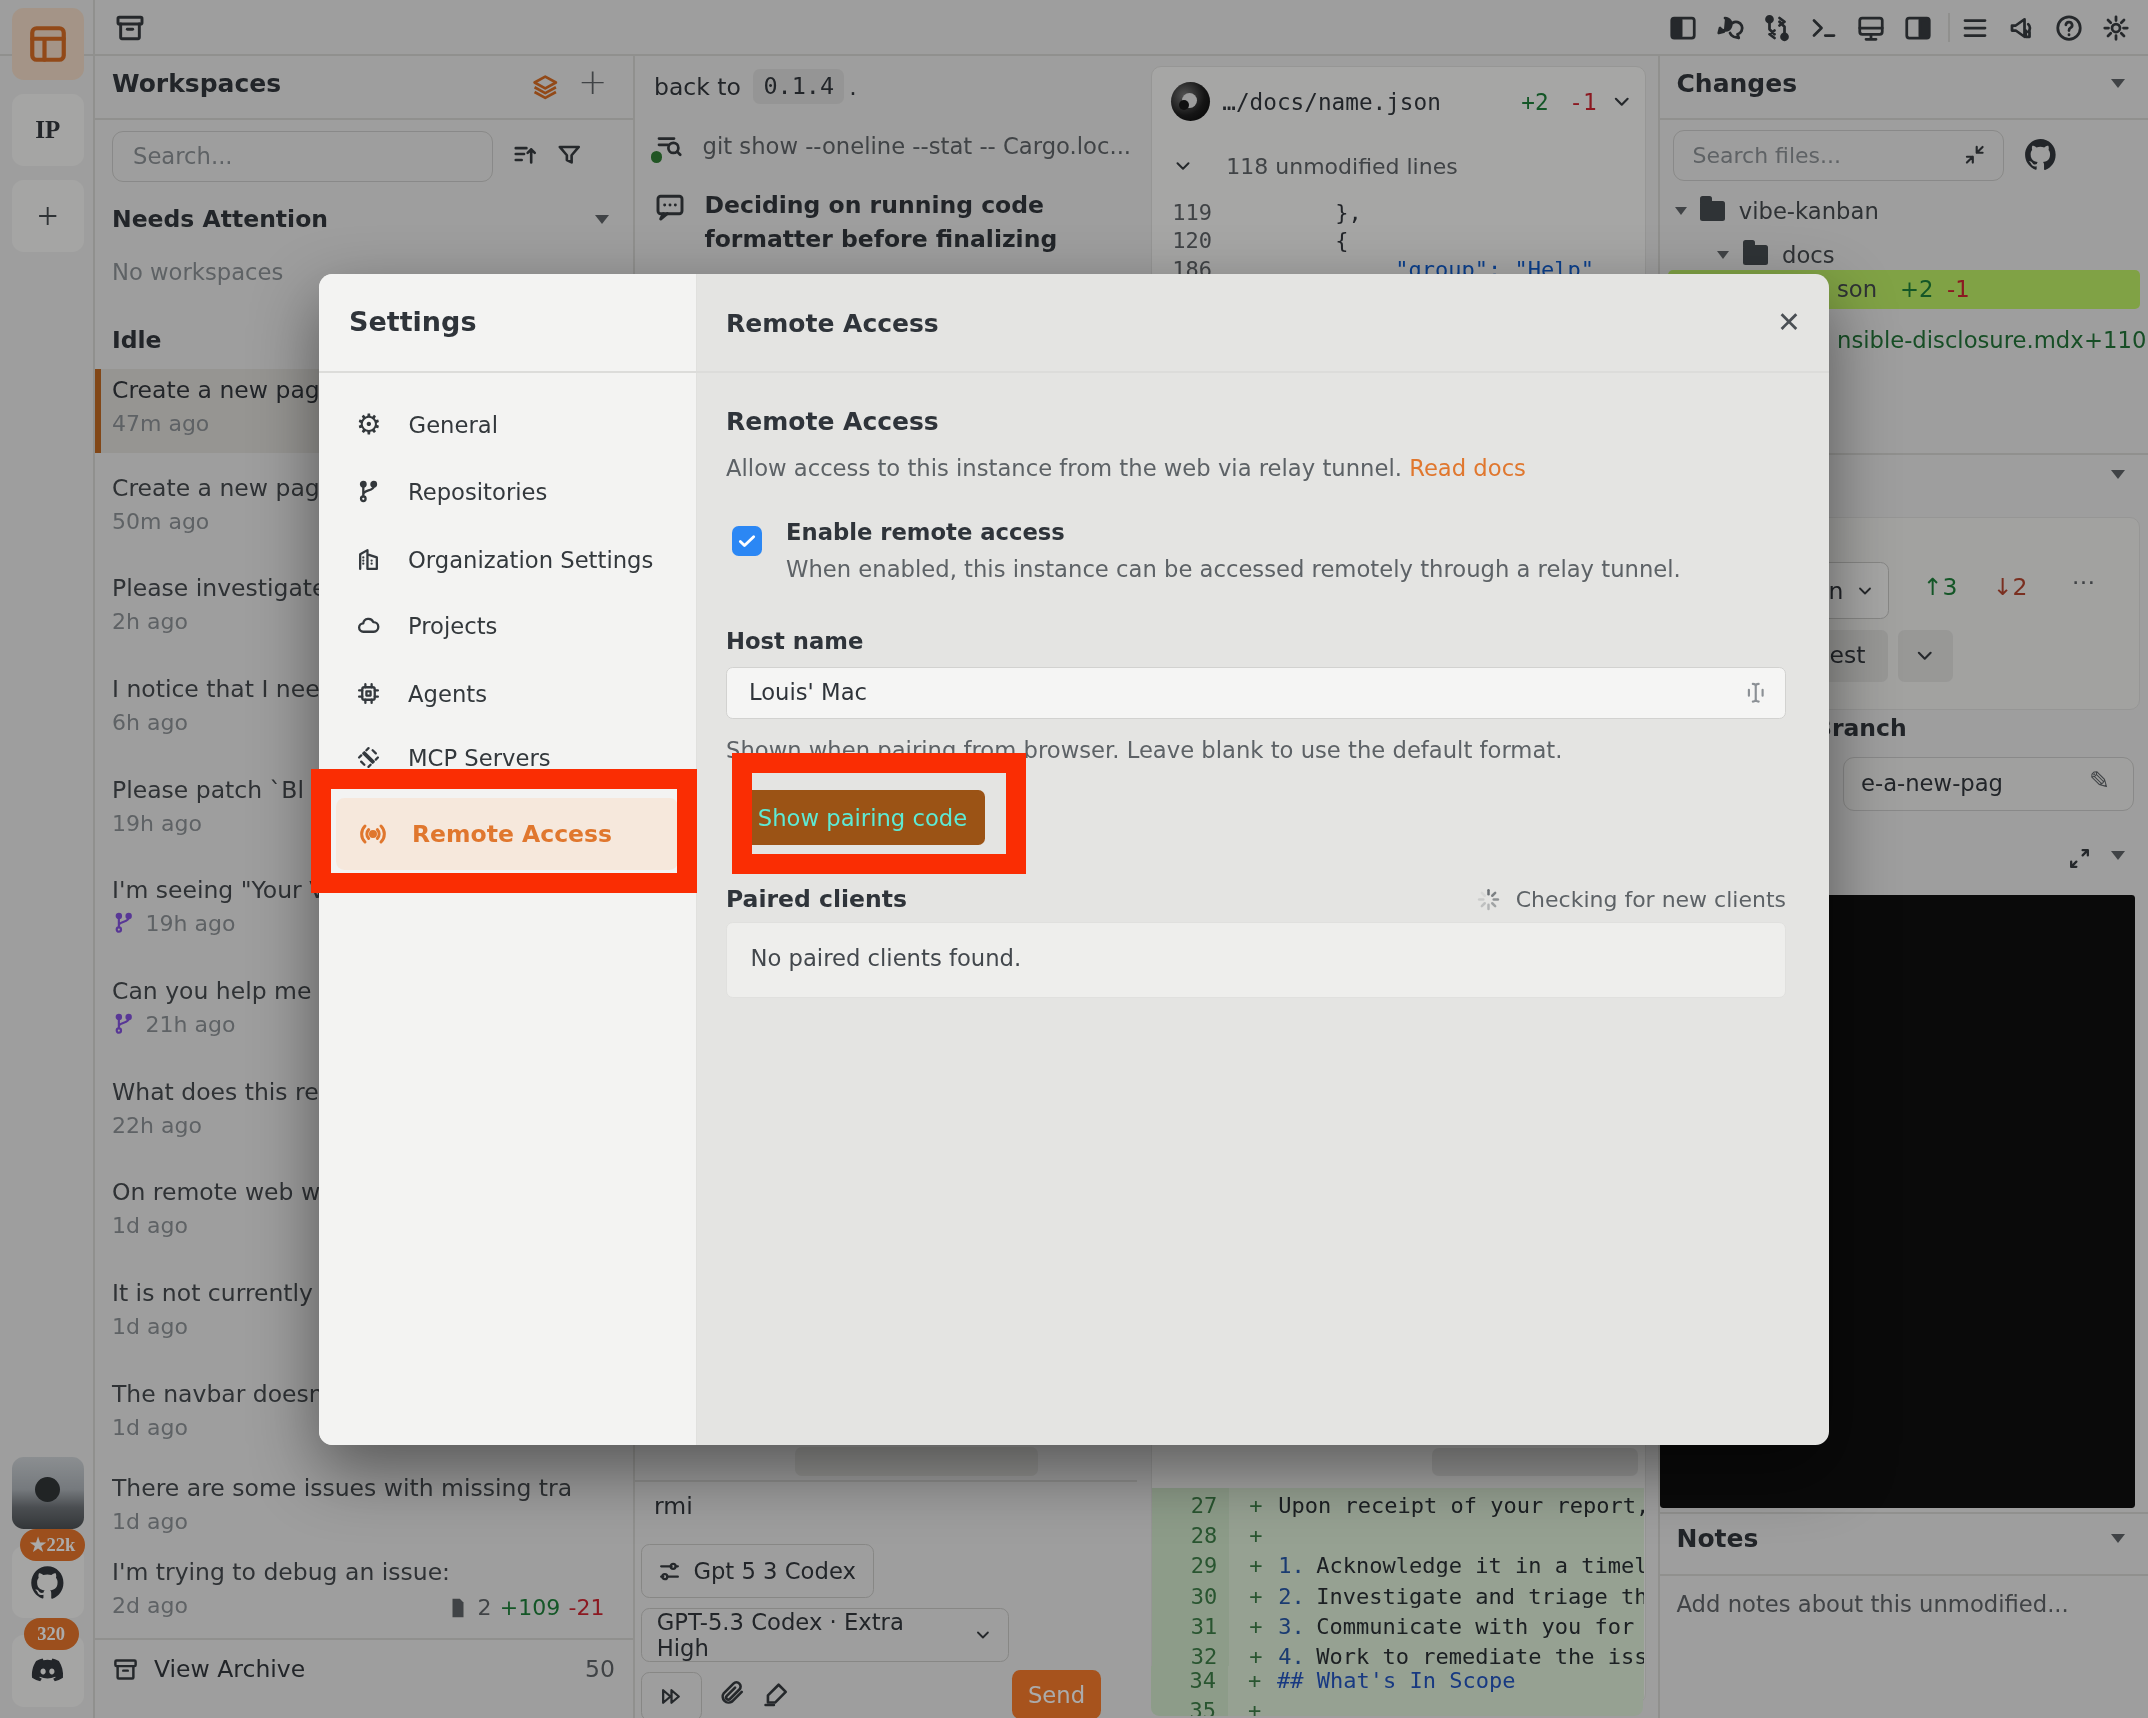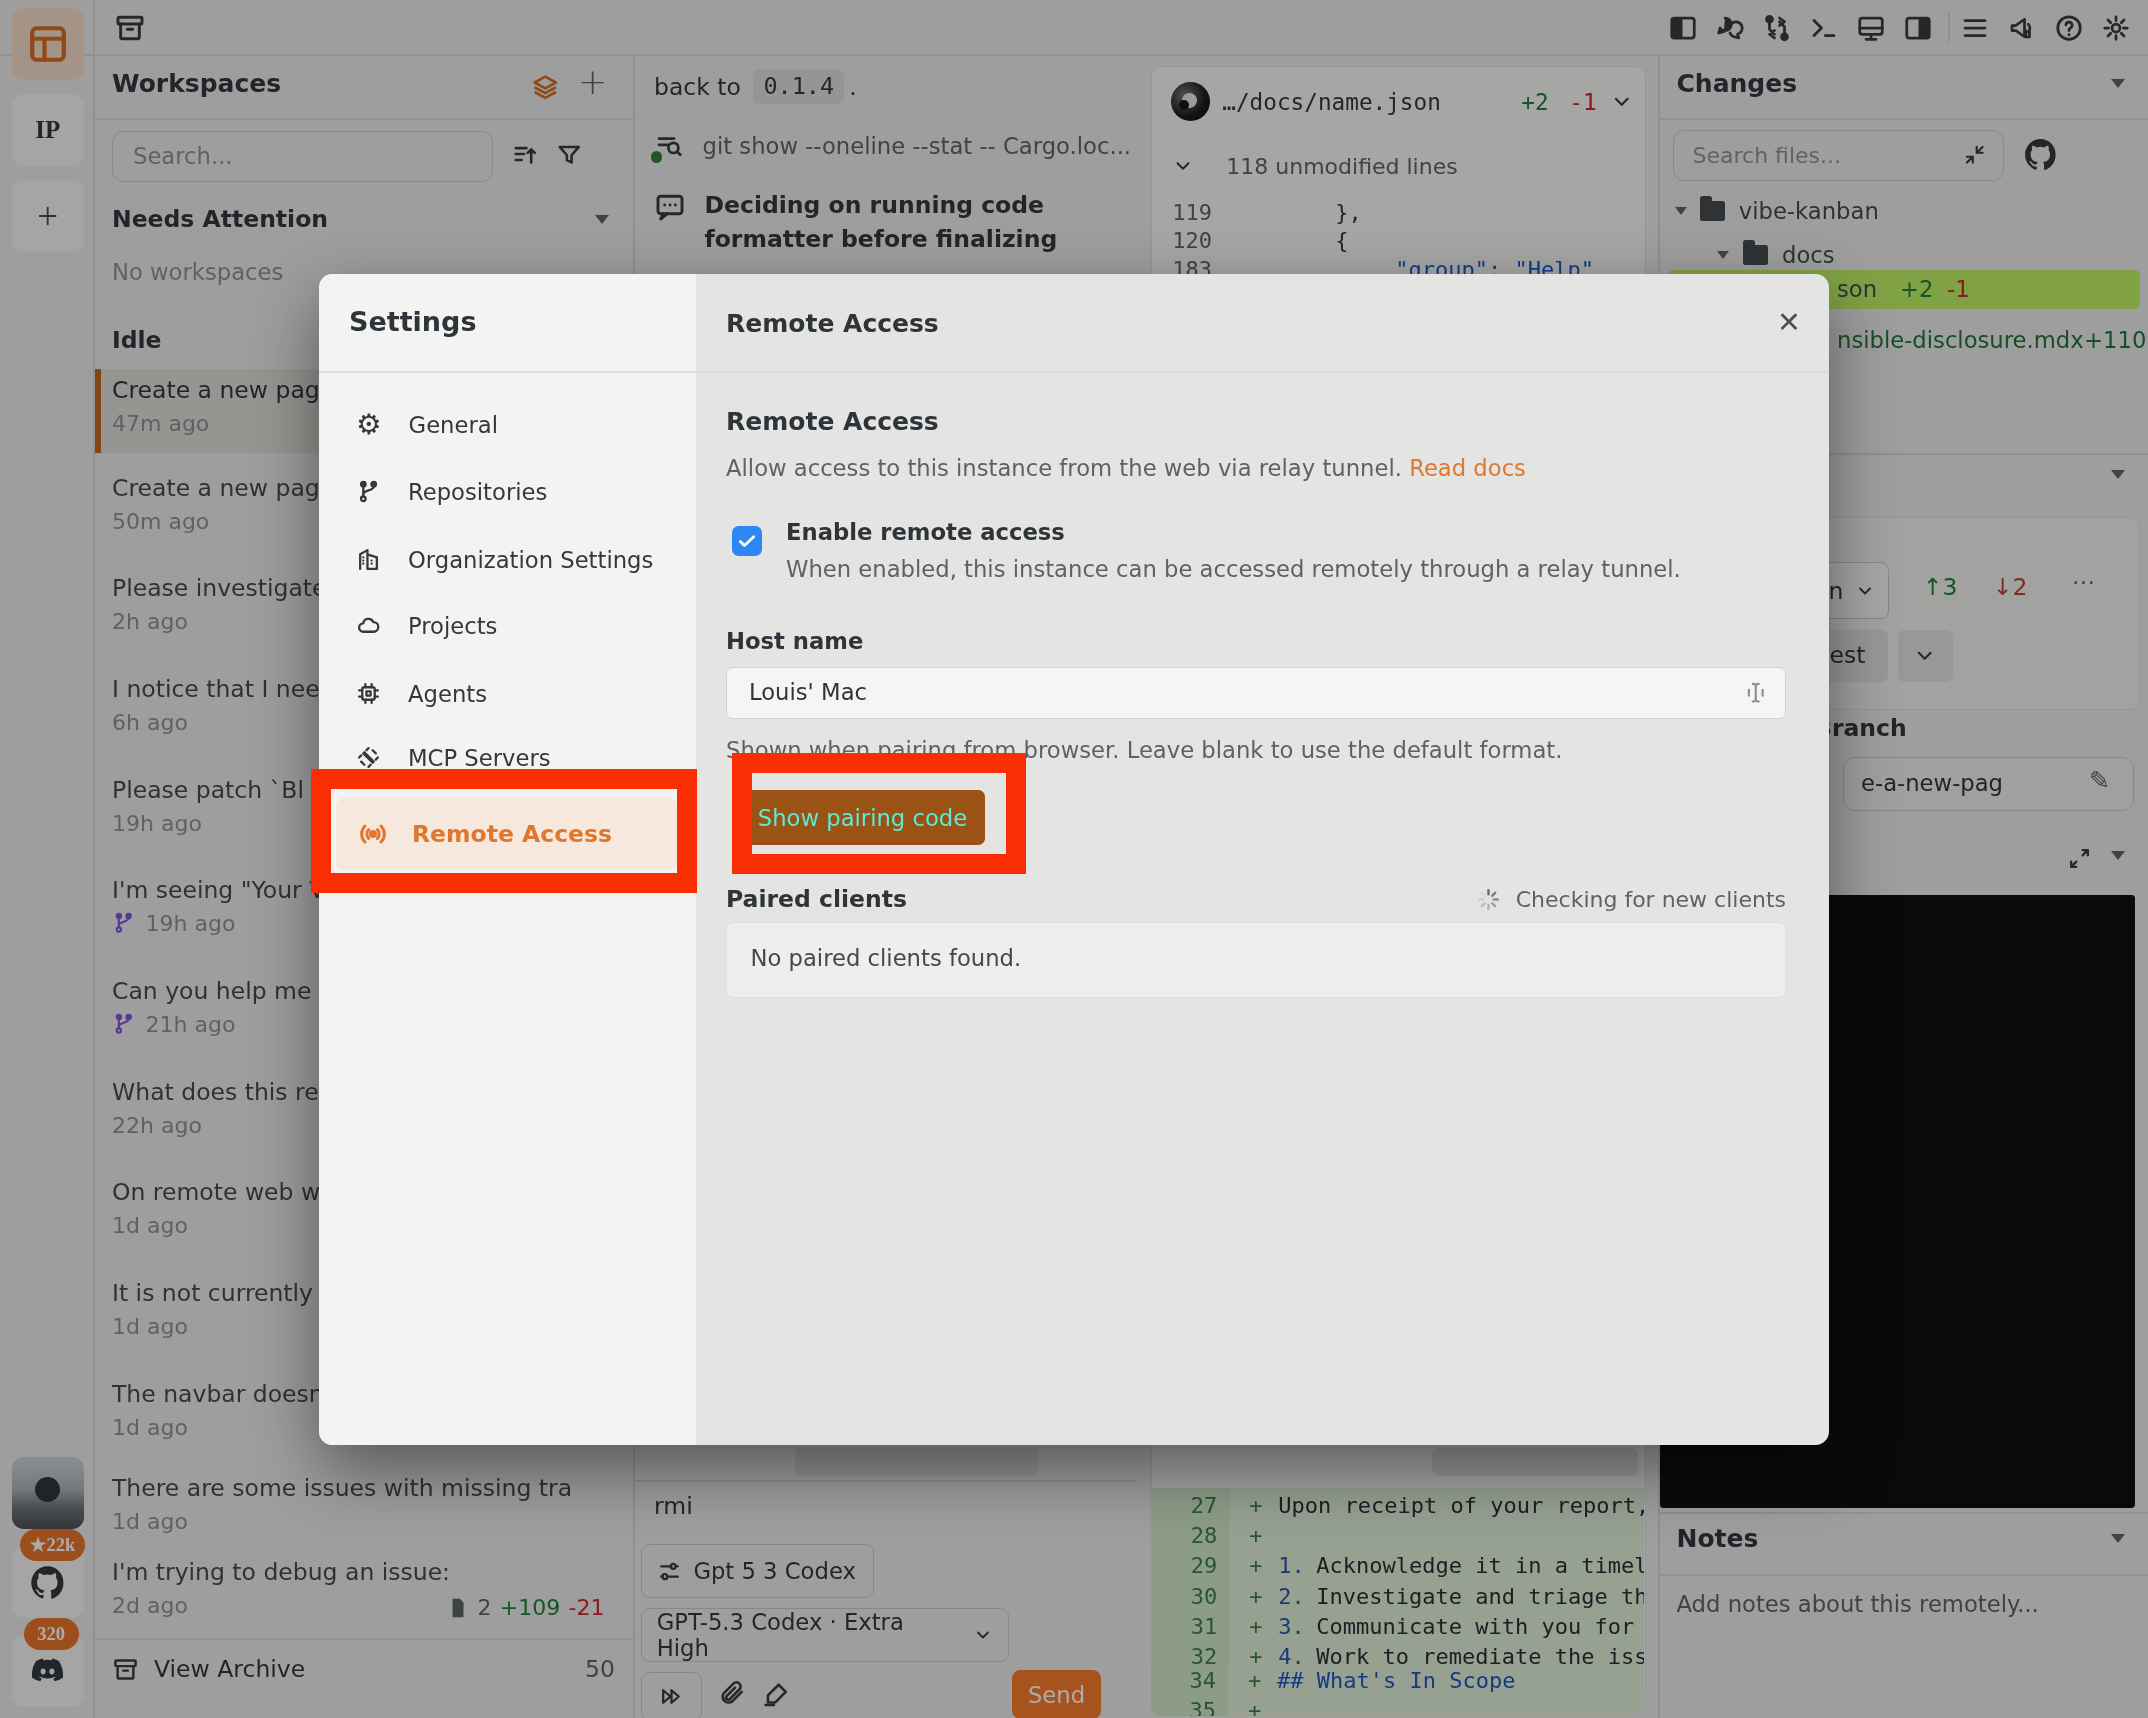--- a/index.html
+++ b/index.html
@@ -322,21 +322,21 @@
         <svg class="ic" width="22" height="22" viewBox="0 0 24 24">
             <path d="M6 9l6 6 6-6"></path>
           </svg>
         <span class="fs26 t2">118 unmodified lines</span>
       </div>
 
       <div class="abs mono fs26 t2" style="left:20px;top:133px;">119</div>
       <div class="abs mono fs26 t1" style="left:183px;top:133px;">},</div>
       <div class="abs mono fs26 t2" style="left:20px;top:161px;">120</div>
       <div class="abs mono fs26 t1" style="left:183px;top:161px;">{</div>
-      <div class="abs mono fs26 t2" style="left:20px;top:190px;">183</div>
+      <div class="abs mono fs26 t2" style="left:20px;top:190px;">186</div>
       <div class="abs mono fs26" style="left:243px;top:190px;color:#0b5bd0;">"group": "Help"</div>
 
       <div class="abs" style="left:280px;top:1381px;width:206px;height:28.5px;background:#e3e3e1;border-radius:6.7px;"></div>
 
       <div class="abs" style="left:0;top:1421px;width:492px;height:216px;background:#dff0da;overflow:hidden;">
         <div class="abs" style="left:0;top:0;width:77px;height:216px;background:#d2e8cc;"></div>
         <div class="diffrow" style="top:5px;">
             <span class="dnum">27</span>
             <span class="dsign">+</span>
             <span class="dtext">Upon receipt of your report, we</span>
@@ -469,21 +469,21 @@
         </svg>
     </div>
     <div class="abs tri-d" style="left:453px;top:797px;"></div>
 
     <div class="abs" style="left:1.7px;top:841px;width:475px;height:613px;background:#0c0c0c;border-radius:3.4px;"></div>
 
     <div class="abs hline" style="left:0;top:1458px;width:490px;"></div>
     <div class="abs fs30 b t1" style="left:18.5px;top:1470px;">Notes</div>
     <div class="abs tri-d" style="left:453px;top:1480px;"></div>
     <div class="abs hline" style="left:0;top:1520px;width:490px;"></div>
-    <div class="abs fs27 t2" style="left:18.5px;top:1537px;">Add notes about this remotely...</div>
+    <div class="abs fs27 t2" style="left:18.5px;top:1537px;">Add notes about this unmodified...</div>
   </div>
 
   <div class="overlay"></div>
 
   <div class="modal">
 
     <div class="abs" style="left:0;top:0;width:378px;height:1171px;background:#f3f3f2;border-right:1.7px solid #e0e0de;box-sizing:border-box;"></div>
     <div class="abs fs32 b t1" style="left:30px;top:32px;">Settings</div>
     <div class="abs hline" style="left:0;top:97px;width:1510px;background:#dcdcda;"></div>
 

